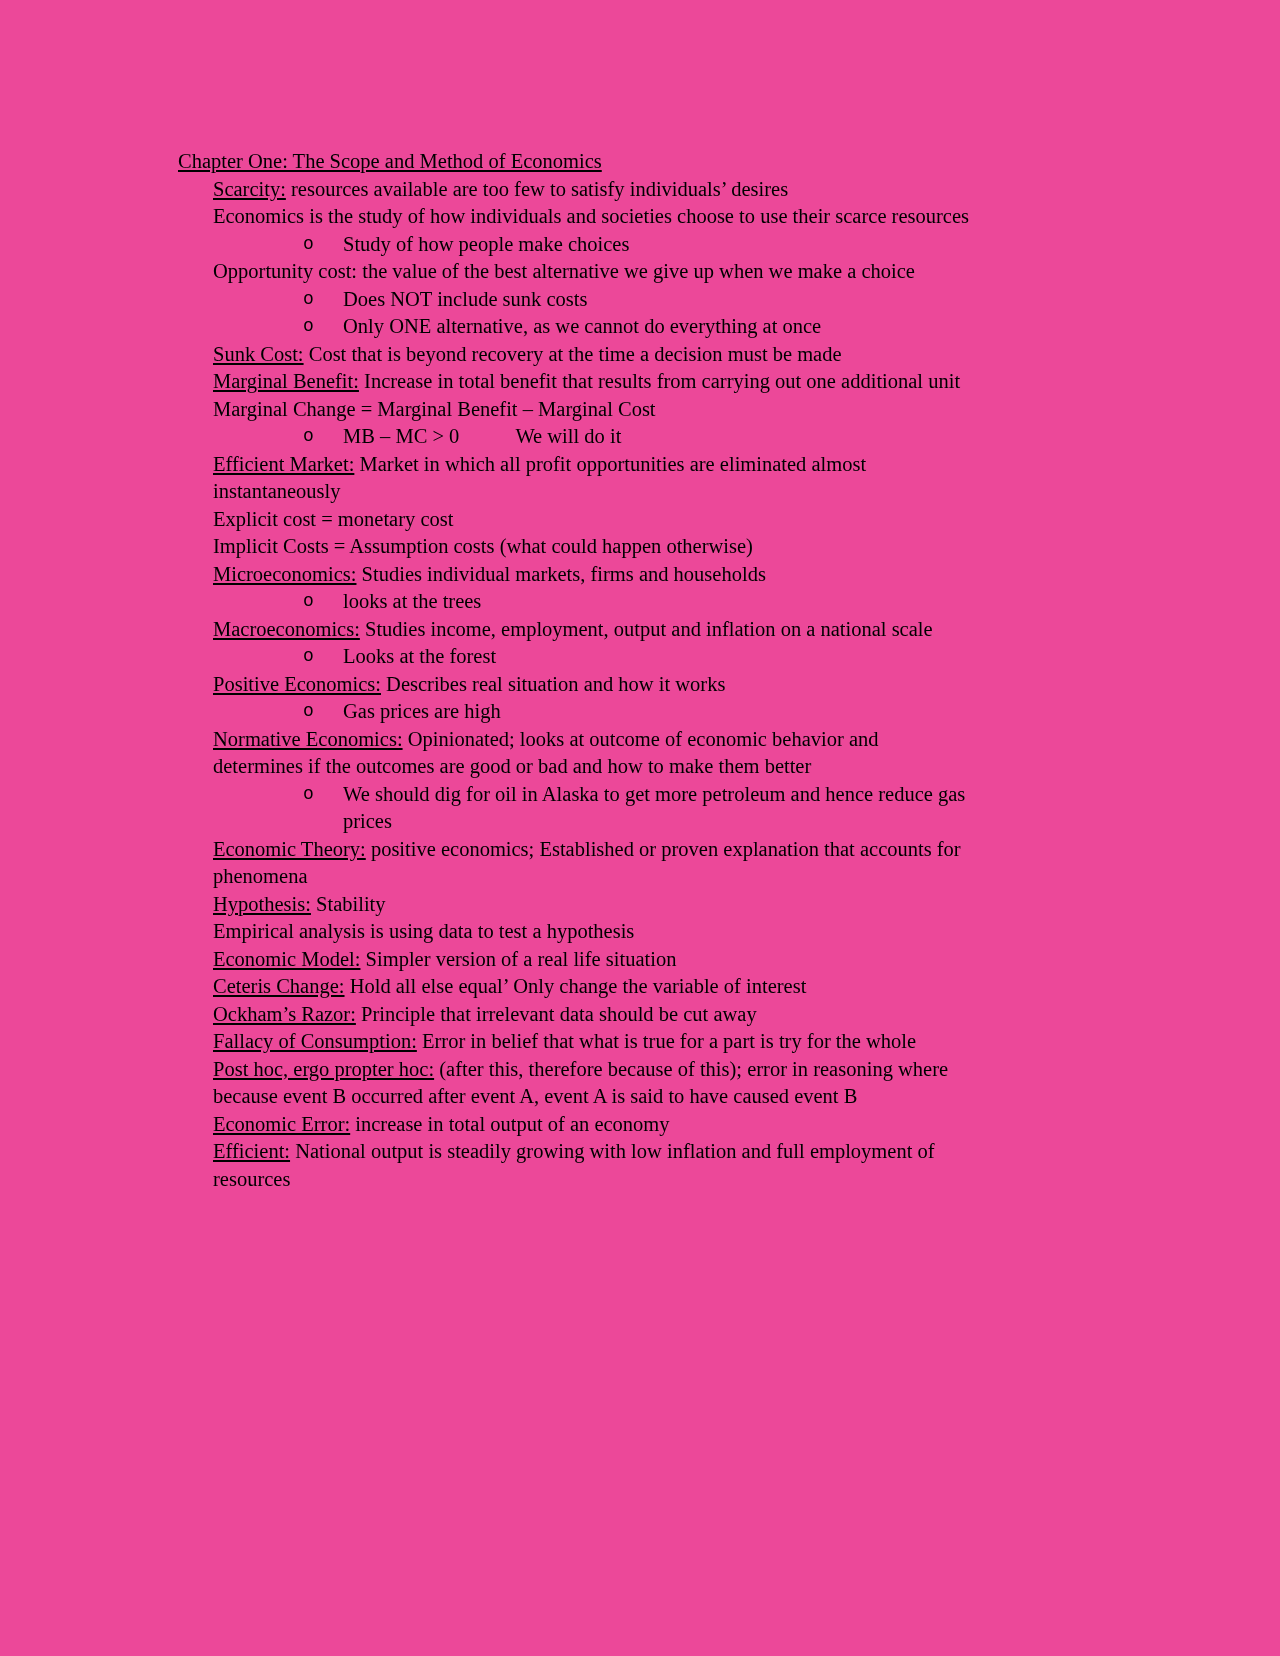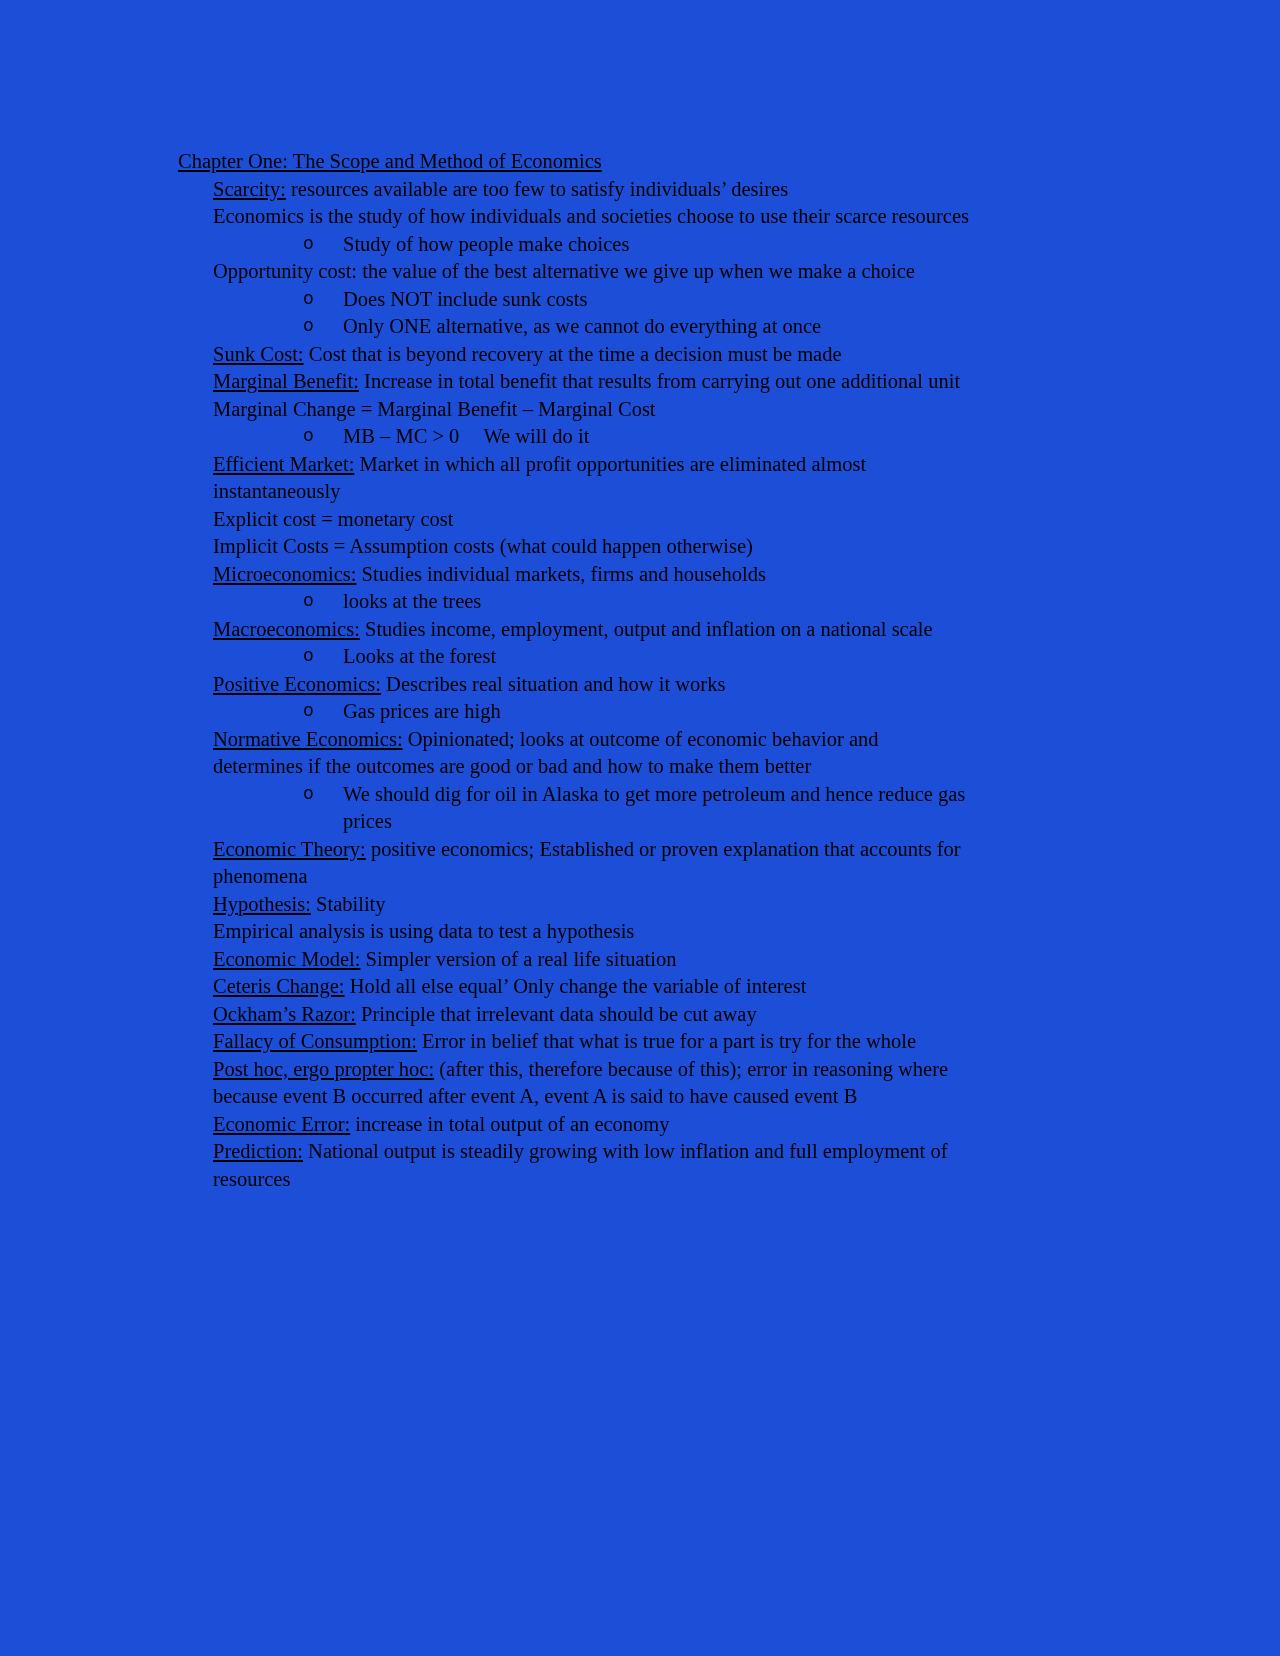--- a/index.html
+++ b/index.html
@@ -5,21 +5,21 @@
   html, body { margin: 0; padding: 0; }
   body {
     width: 1280px; height: 1656px;
     background: #ffffff;
   }
   .page {
     position: relative;
     width: 1280px; height: 1656px;
     box-sizing: border-box;
     padding: 148px 170px 0 178px;
-    background: #1d4ed8;
+    background: #ec4899;
     color: #000000;
     font-family: "Liberation Serif", "DejaVu Serif", serif;
     font-size: 20.5px;
     overflow: hidden;
   }
   .para {
     margin: 0;
     line-height: 27.5px;
   }
   .p1 { padding-left: 35px; }
@@ -29,21 +29,21 @@
   }
   .marker {
     position: absolute;
     left: 125px; top: 0;
     line-height: 27.5px;
     font-family: "Liberation Mono", "DejaVu Sans Mono", monospace;
     font-size: 18px;
   }
   .u { text-decoration: underline; }
   .txt { white-space: pre-wrap; }
-  .gap2 { margin-left: 24px; }
+  .gap2 { margin-left: 56px; }
 </style>
 </head>
 <body>
 
 <div class="page">
   <div>
       <div class="para p0"><span class="txt u">Chapter One: The Scope and Method of Economics</span></div>
       <div class="para p1"><span class="txt u">Scarcity:</span><span class="txt"> resources available are too few to satisfy individuals’ desires</span></div>
       <div class="para p1"><span class="txt">Economics is the study of how individuals and societies choose to use their scarce resources</span></div>
       <div class="para bullet"><span class="marker">o</span><span class="txt">Study of how people make choices</span></div>
@@ -72,16 +72,16 @@
 phenomena</span></div>
       <div class="para p1"><span class="txt u">Hypothesis:</span><span class="txt"> Stability</span></div>
       <div class="para p1"><span class="txt">Empirical analysis is using data to test a hypothesis</span></div>
       <div class="para p1"><span class="txt u">Economic Model:</span><span class="txt"> Simpler version of a real life situation</span></div>
       <div class="para p1"><span class="txt u">Ceteris Change:</span><span class="txt"> Hold all else equal’ Only change the variable of interest</span></div>
       <div class="para p1"><span class="txt u">Ockham’s Razor:</span><span class="txt"> Principle that irrelevant data should be cut away</span></div>
       <div class="para p1"><span class="txt u">Fallacy of Consumption:</span><span class="txt"> Error in belief that what is true for a part is try for the whole</span></div>
       <div class="para p1"><span class="txt u">Post hoc, ergo propter hoc:</span><span class="txt"> (after this, therefore because of this); error in reasoning where
 because event B occurred after event A, event A is said to have caused event B</span></div>
       <div class="para p1"><span class="txt u">Economic Error:</span><span class="txt"> increase in total output of an economy</span></div>
-      <div class="para p1"><span class="txt u">Prediction:</span><span class="txt"> National output is steadily growing with low inflation and full employment of
+      <div class="para p1"><span class="txt u">Efficient:</span><span class="txt"> National output is steadily growing with low inflation and full employment of
 resources</span></div>
     </div>
 </div>
 
 </body></html>

